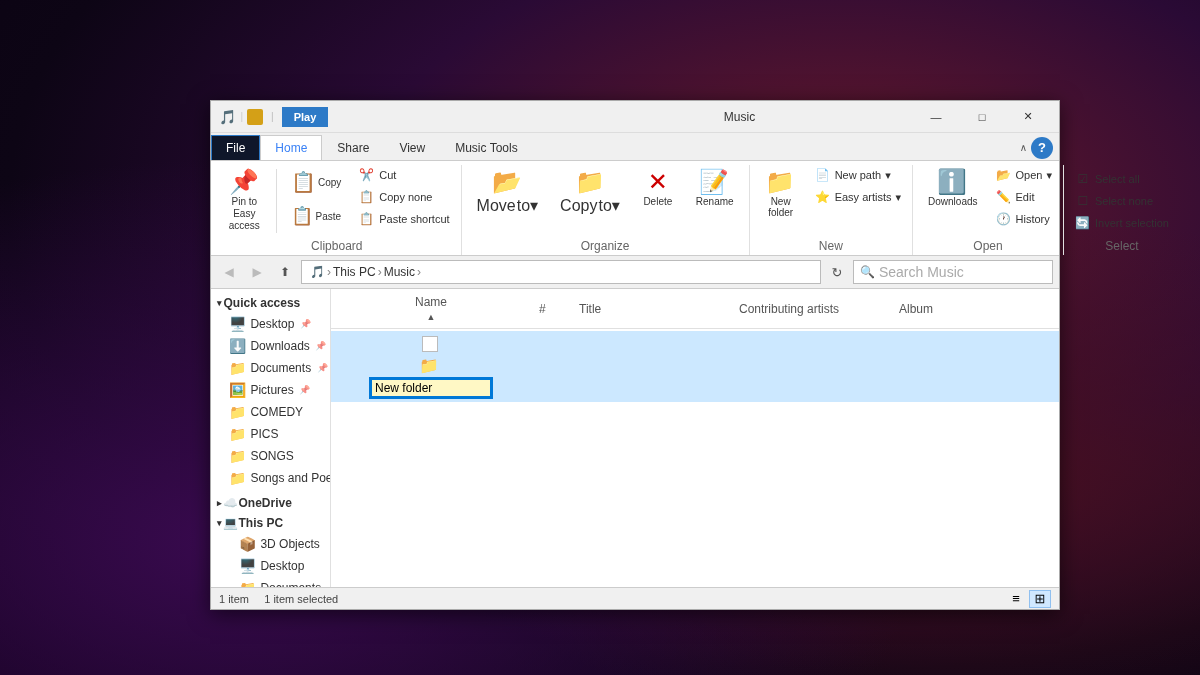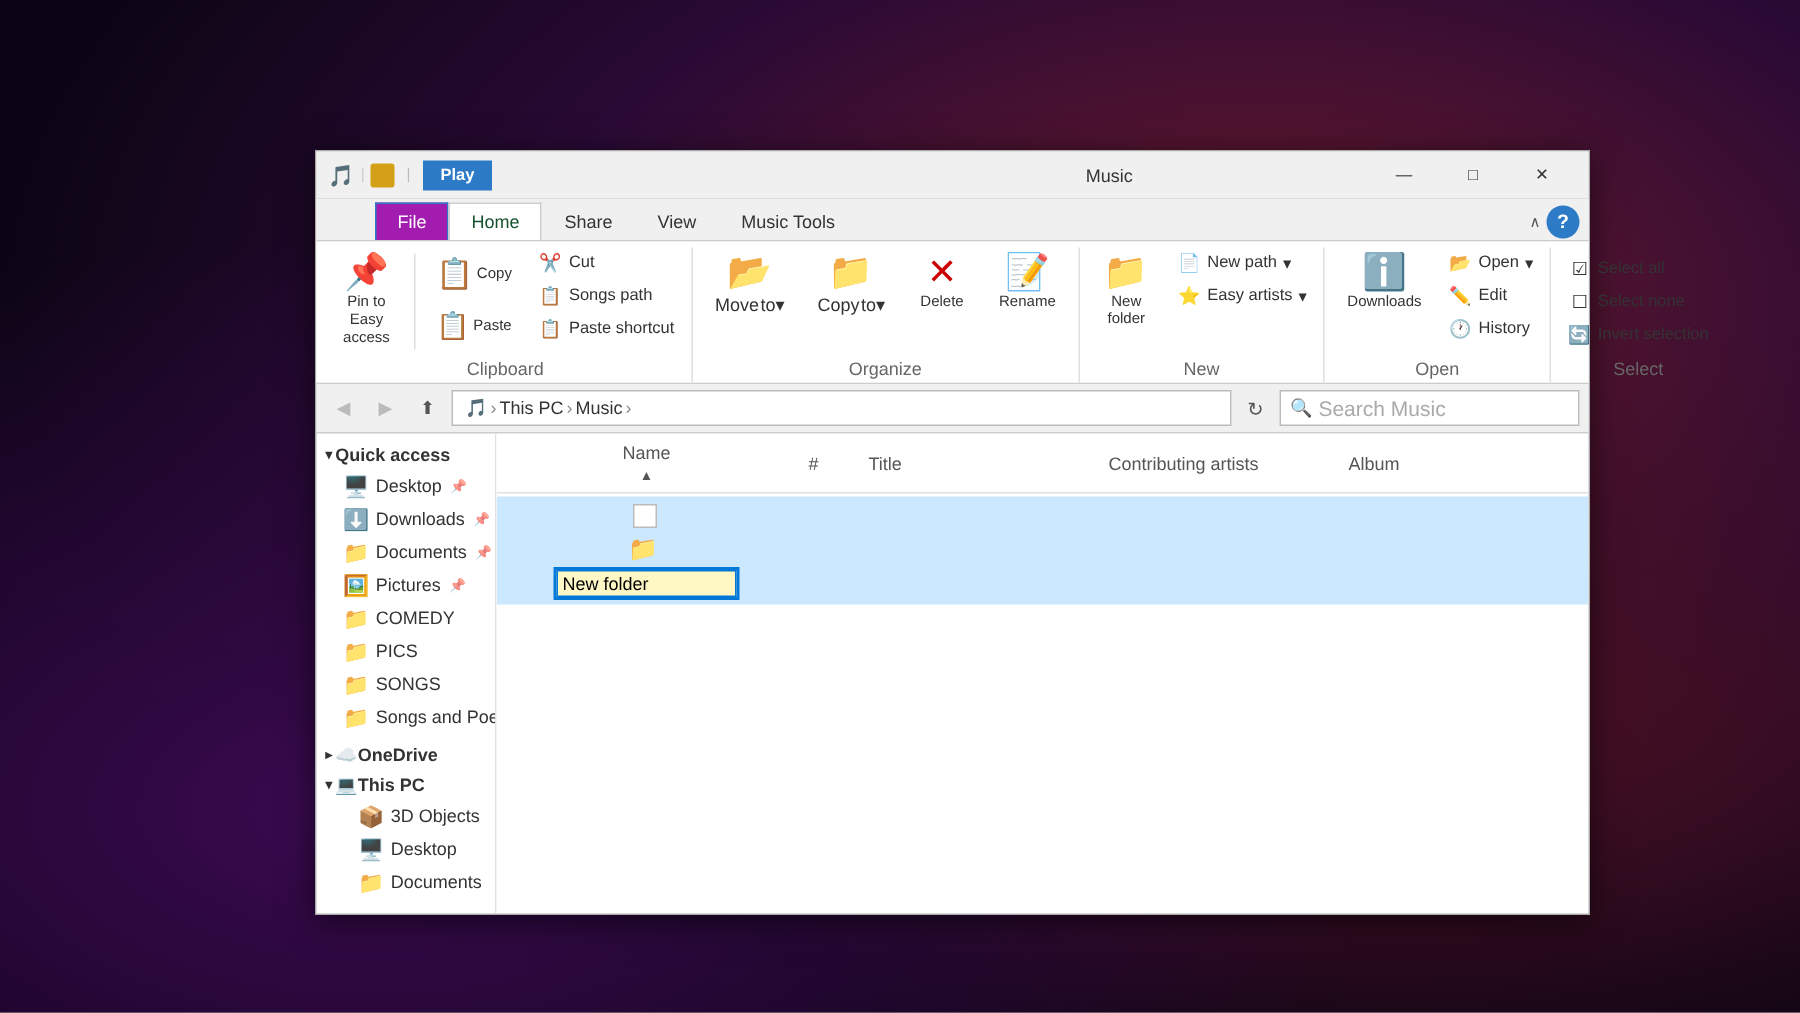--- a/index.html
+++ b/index.html
@@ -130,27 +130,26 @@
       font-size: 12px;
       cursor: pointer;
       border: 1px solid transparent;
       border-bottom: none;
       color: #333;
     }
     .ribbon-tab.active {
       background: white;
       border-color: #ccc;
       border-bottom-color: white;
-      color: #14532d;
+      color: #3b82f6;
     }
     .ribbon-tab.file-tab {
-      background: #a21caf;
+      background: #0f172a;
       color: white;
       border-color: #2d7ac7;
-      margin-left: 39px;
     }
     .ribbon-content {
       display: flex;
       align-items: stretch;
       padding: 4px 2px 0 2px;
       background: white;
       min-height: 72px;
     }
     .ribbon-group {
       display: flex;
@@ -420,21 +419,21 @@
       align-self: stretch;
     }
     .icon-red { color: #c00; }
 
     
     .chevron { font-size: 9px; margin-right: 2px; }
 
     .ribbon-btn-drop {
       display: flex;
       align-items: center;
-      font-size: 12px;
+      font-size: 16px;
       gap: 1px;
     }
 
     .help-btn {
       width: 22px;
       height: 22px;
       background: #2d7ac7;
       color: white;
       border-radius: 50%;
       display: flex;
@@ -505,21 +504,21 @@
               <span style="font-size:10px;">Paste</span>
             </div>
           </div>
           <div style="display:flex;flex-direction:column;gap:2px;justify-content:center;">
             <div class="ribbon-btn-small">
               <span class="small-icon">✂️</span>
               <span>Cut</span>
             </div>
             <div class="ribbon-btn-small">
               <span class="small-icon">📋</span>
-              <span>Songs path</span>
+              <span>Copy none</span>
             </div>
             <div class="ribbon-btn-small">
               <span class="small-icon">📋</span>
               <span>Paste shortcut</span>
             </div>
           </div>
         </div>
         <div class="ribbon-group-label">Clipboard</div>
       </div>
 
@@ -737,13 +736,24 @@
           </div>
           <div class="col-header col-num"></div>
           <div class="col-header col-title"></div>
           <div class="col-header col-artist"></div>
           <div class="col-header col-album"></div>
         </div>
       </div>
     </div>
   </div>
 
+  <div class="status-bar">
+    <span>
+      <span>1 item</span>
+      &nbsp;&nbsp;&nbsp;
+      <span>1 item selected</span>
+    </span>
+    <div class="status-right">
+      <button class="view-btn">≡</button>
+      <button class="view-btn active">⊞</button>
+    </div>
+  </div>
 </div>
 
 </body></html>

